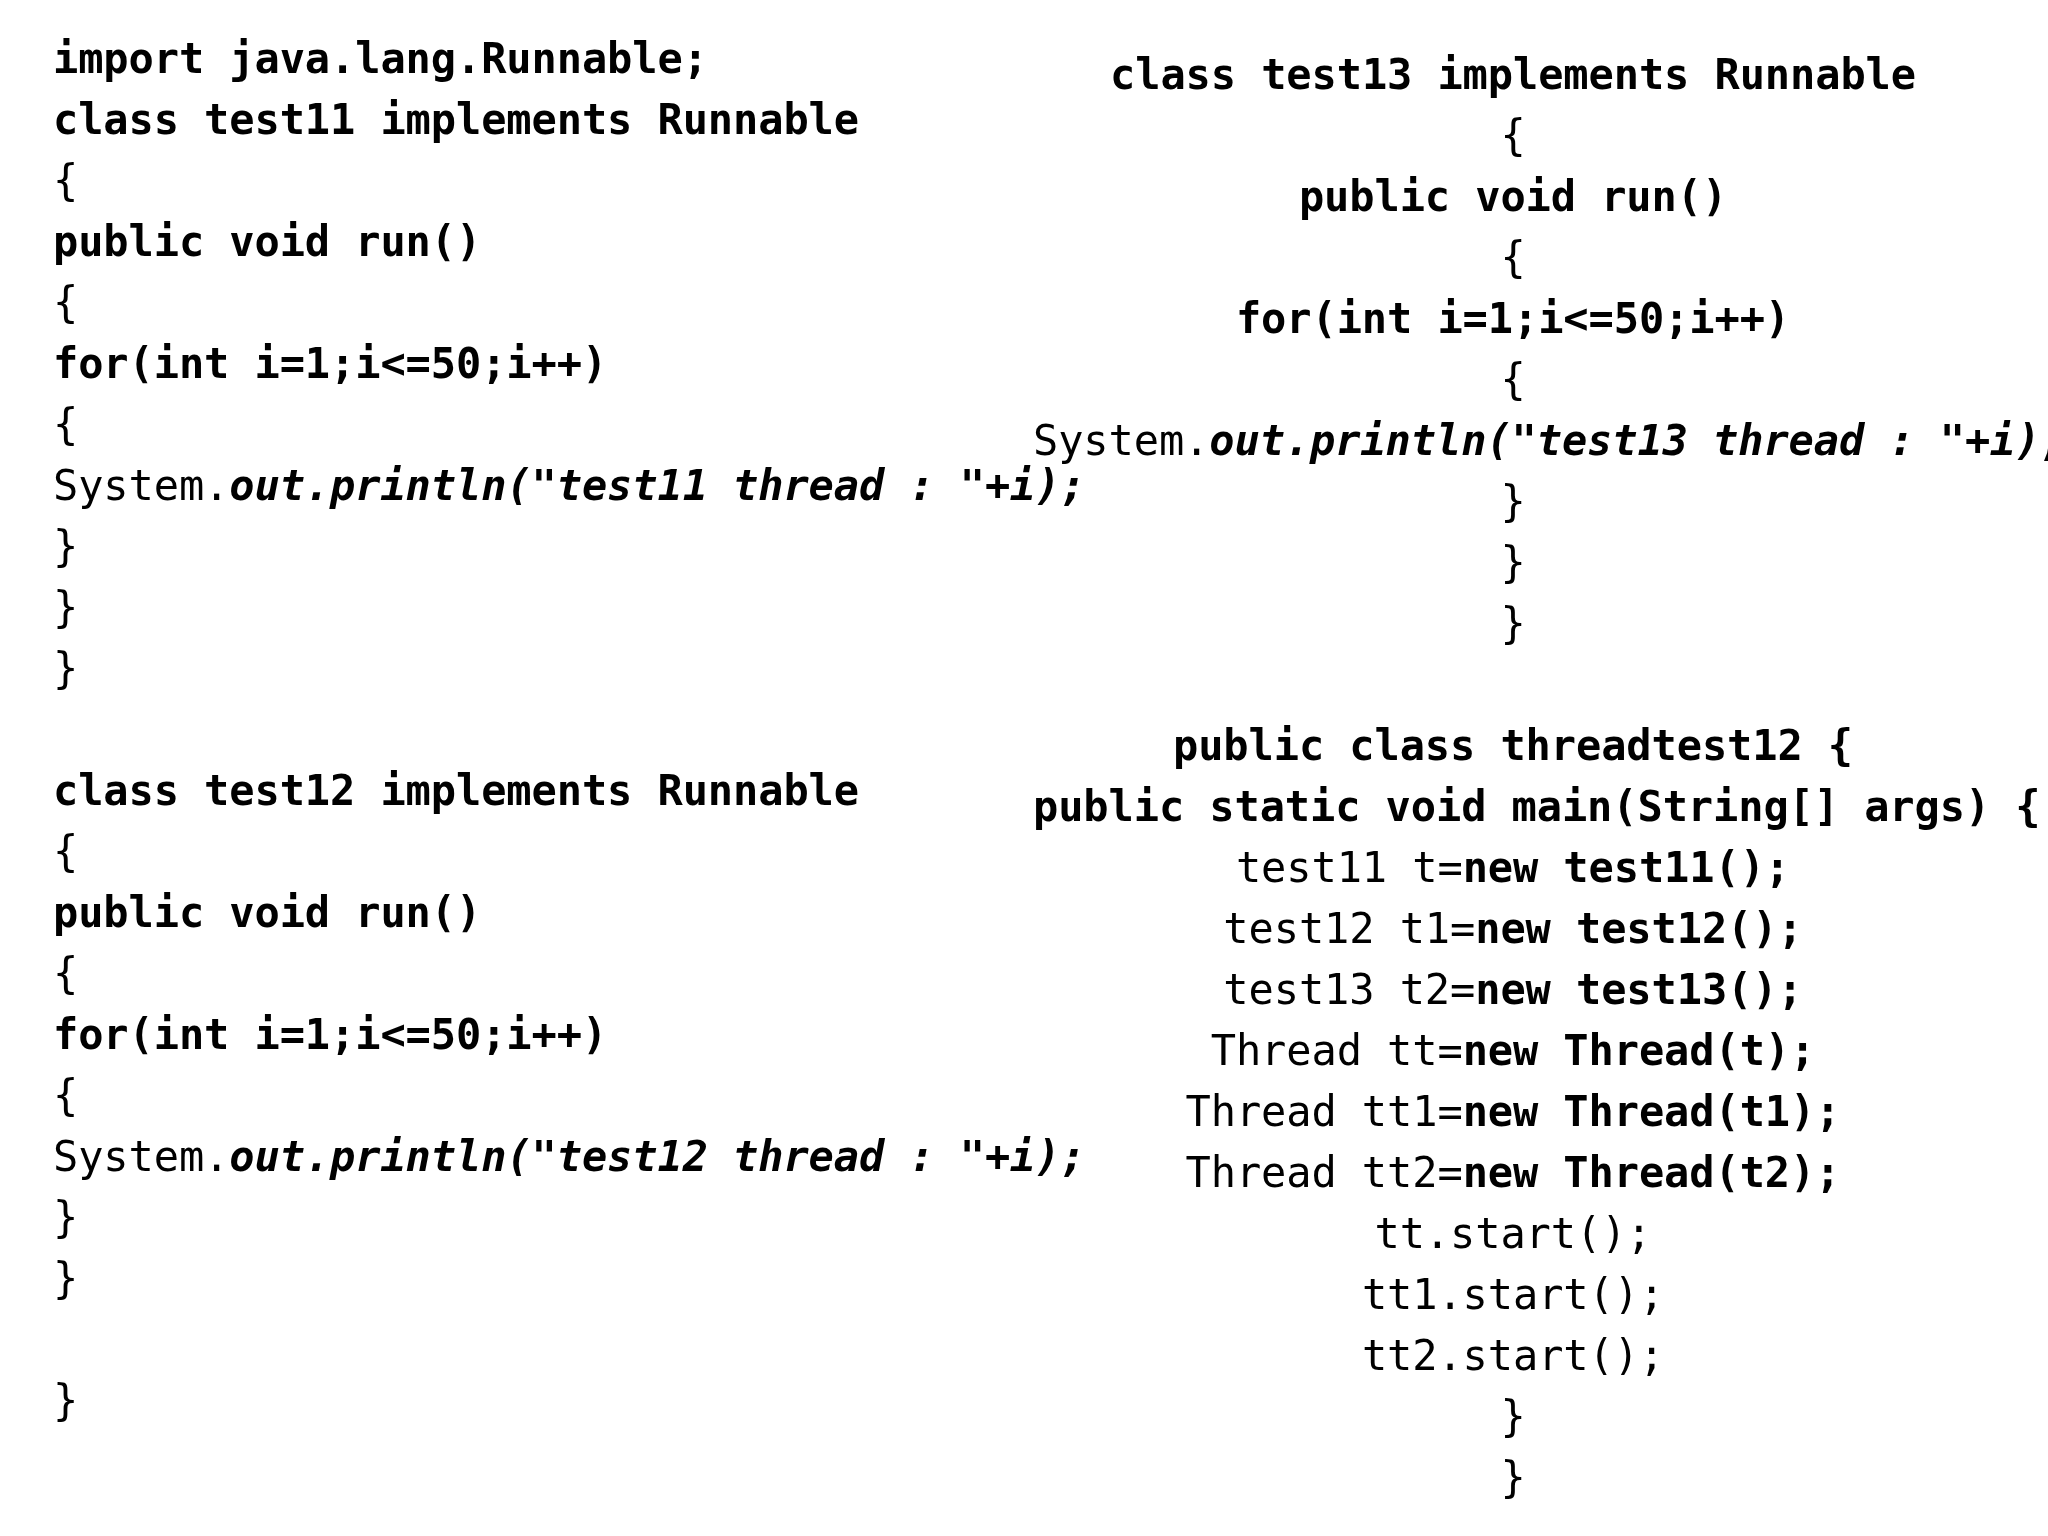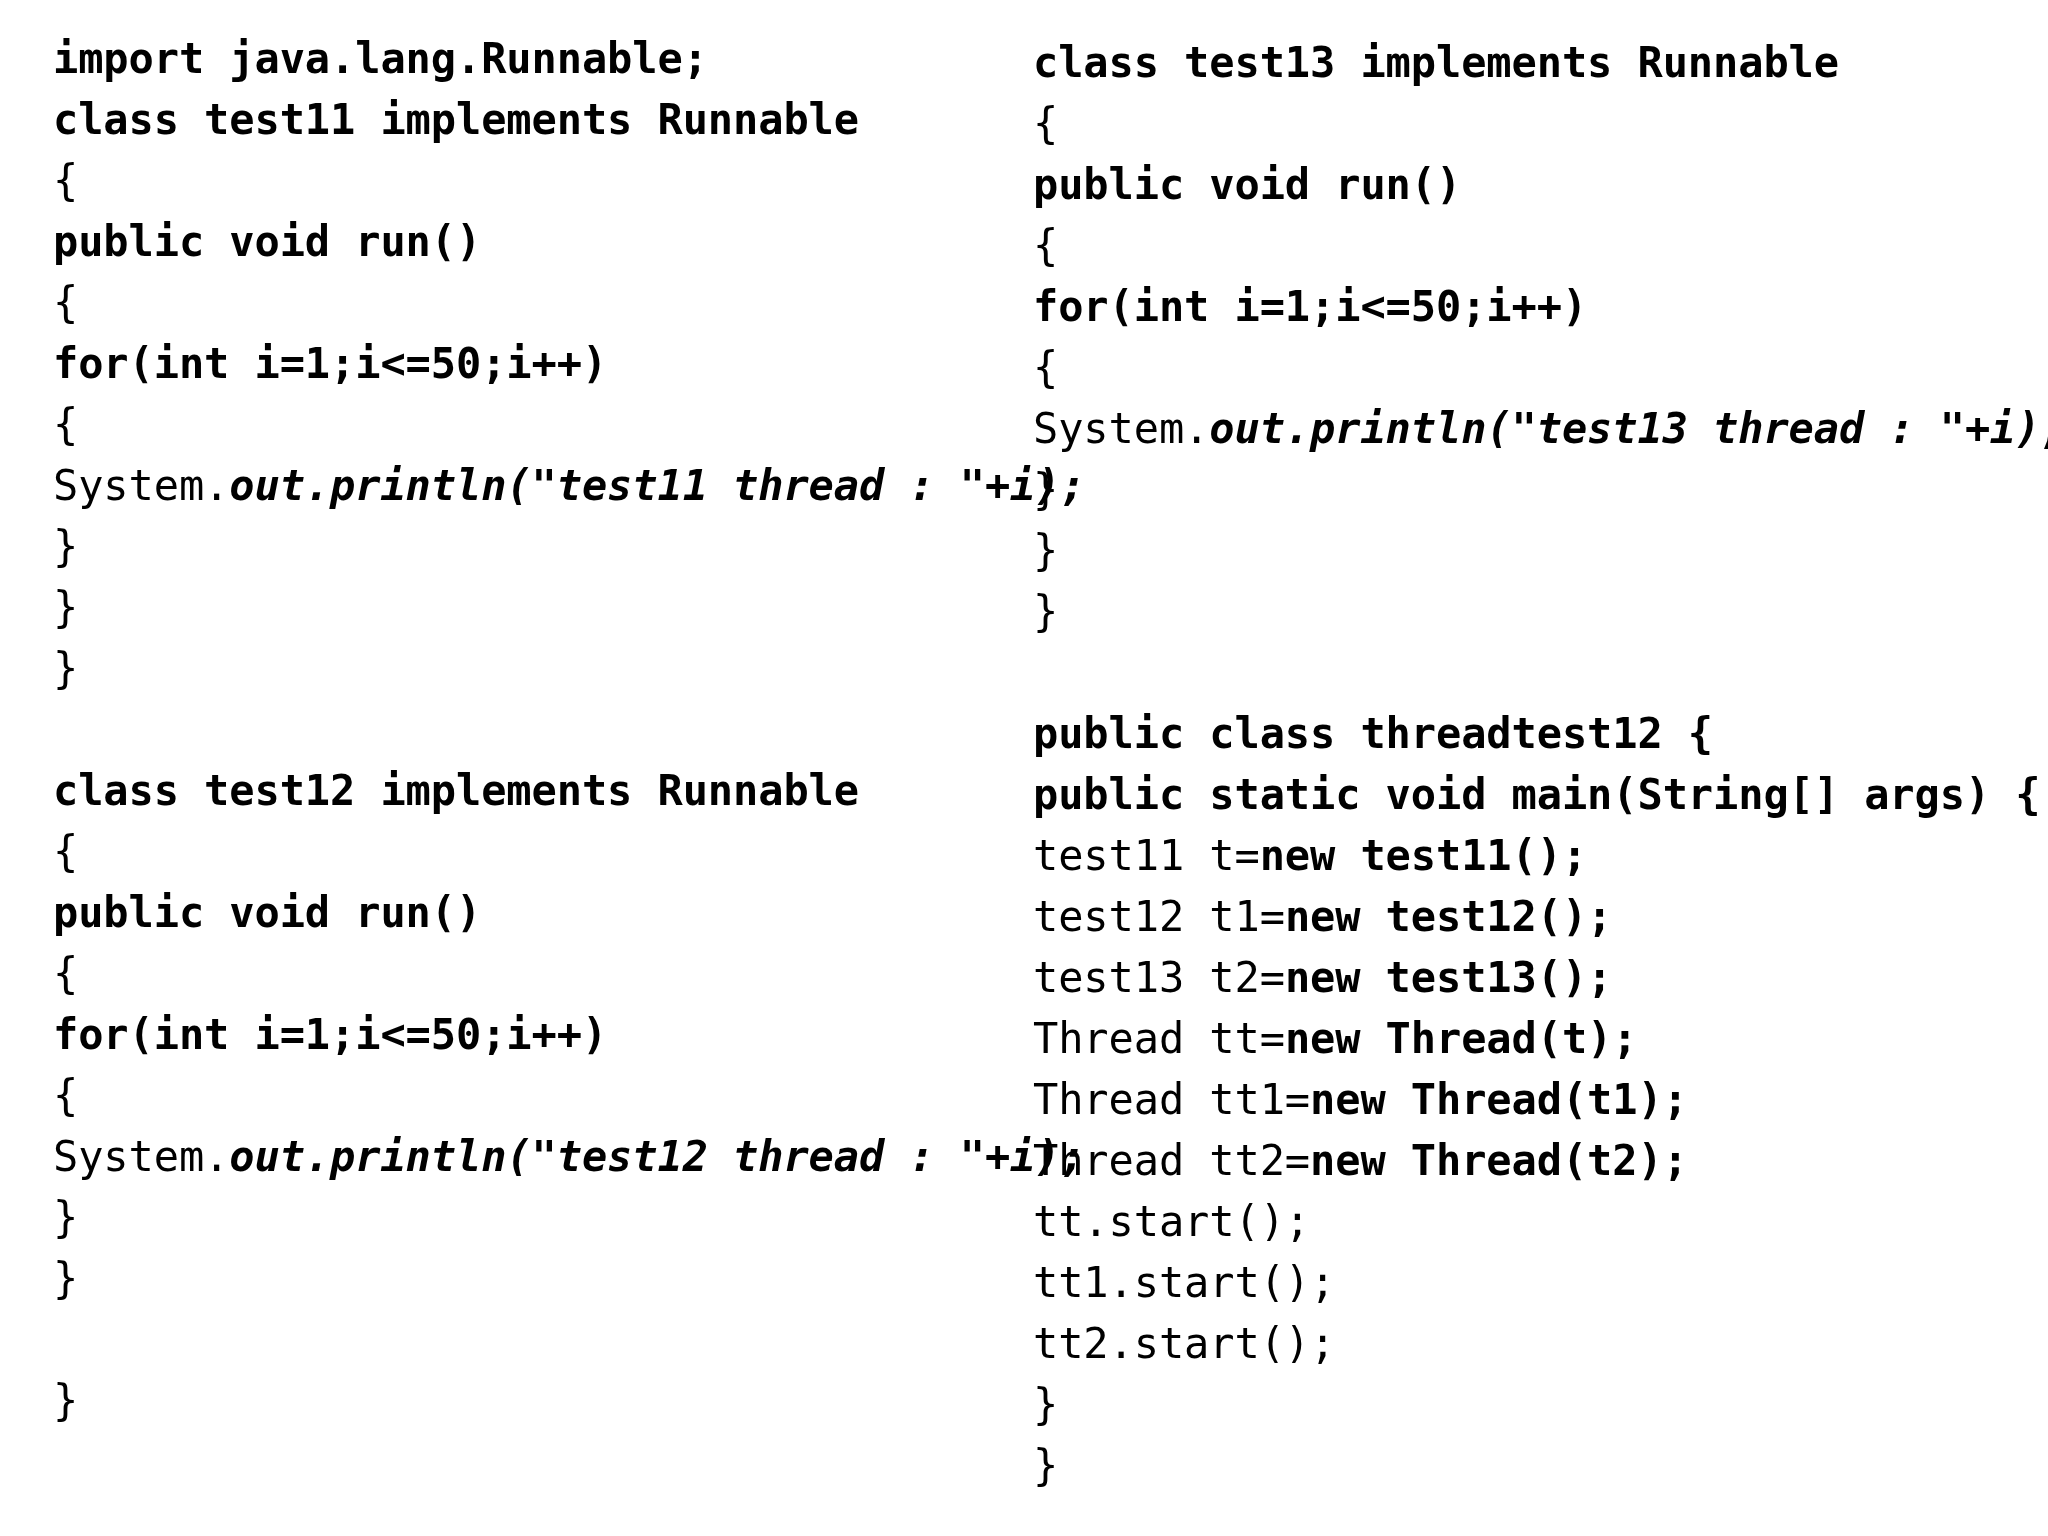--- a/index.html
+++ b/index.html
@@ -23,22 +23,23 @@
     position: absolute;
     top: 0;
   }
   #left-column {
     left: 53px;
     top: 28px;
     width: 930px;
   }
   #right-column {
     left: 1033px;
-    top: 32px;
+    top: 44px;
     width: 960px;
+    text-align: center;
   }
   .code-block {
     margin: 0;
     padding: 0;
   }
   .code-line {
     display: block;
     font-size: 42px;
     line-height: 61px;
     height: 61px;

